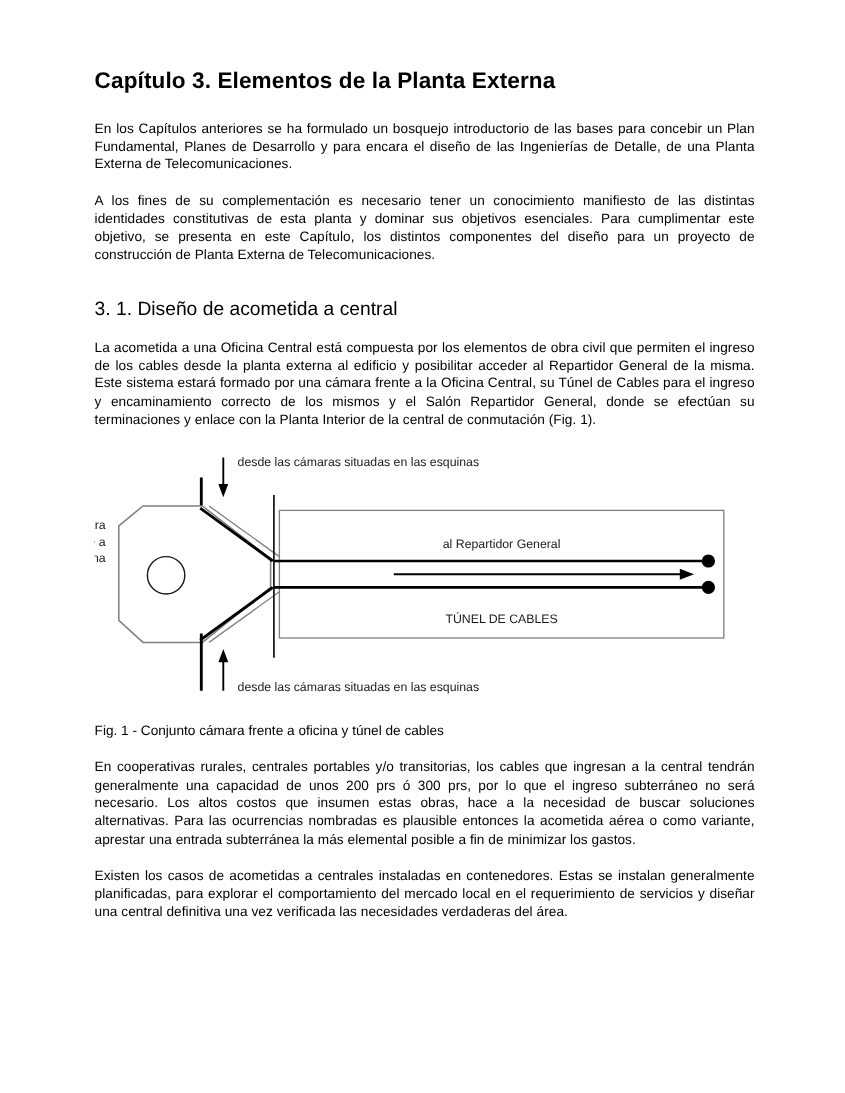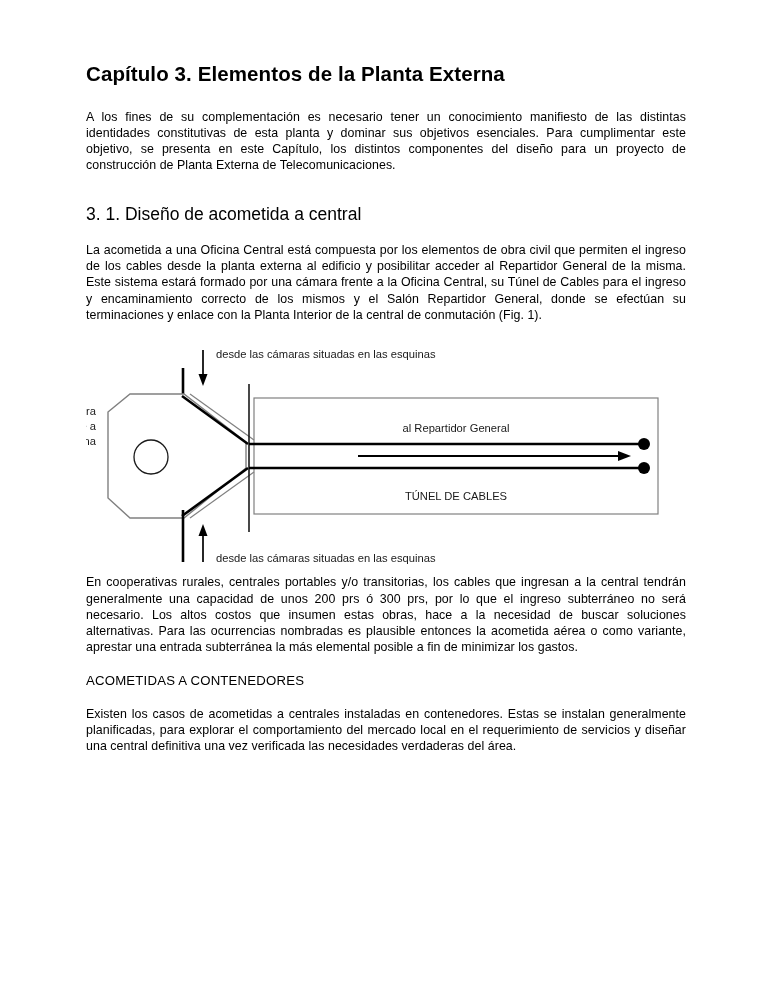--- a/index.html
+++ b/index.html
@@ -57,38 +57,39 @@
   }
   h3.sub-heading {
     font-size: 13.2px;
     font-weight: normal;
     margin: 0 0 17px 0;
     line-height: 1.2;
     letter-spacing: 0.2px;
   }
   .figure-wrap {
     width: 600px;
-    margin: 4px 0 4px 0;
+    margin: 4px 0 20px 0;
     display: block;
   }
   .figure-wrap svg { display: block; }
   .diag-label {
     font-family: "Liberation Sans", sans-serif;
     font-size: 11.2px;
     fill: #1a1a1a;
   }
 </style>
 </head>
 <body>
 
 <div class="page">
   <div class="content">
 
     <h1 class="chapter-title">Capítulo 3. Elementos de la Planta Externa</h1>
 
+    <p class="body-text">En los Capítulos anteriores se ha formulado un bosquejo introductorio de las bases para concebir un Plan Fundamental, Planes de Desarrollo y para encara el diseño de las Ingenierías de Detalle, de una Planta Externa de Telecomunicaciones.</p>
 
     <p class="body-text">A los fines de su complementación es necesario tener un conocimiento manifiesto de las distintas identidades constitutivas de esta planta y dominar sus objetivos esenciales. Para cumplimentar este objetivo, se presenta en este Capítulo, los distintos componentes del diseño para un proyecto de construcción de Planta Externa de Telecomunicaciones.</p>
 
     <h2 class="section-title">3. 1. Diseño de acometida a central</h2>
 
     <p class="body-text">La acometida a una Oficina Central está compuesta por los elementos de obra civil que permiten el ingreso de los cables desde la planta externa al edificio y posibilitar acceder al Repartidor General de la misma. Este sistema estará formado por una cámara frente a la Oficina Central, su Túnel de Cables para el ingreso y encaminamiento correcto de los mismos y el Salón Repartidor General, donde se efectúan su terminaciones y enlace con la Planta Interior de la central de conmutación (Fig. 1).</p>
 
     <div class="figure-wrap">
       <svg width="600" height="230" viewBox="0 0 600 230" xmlns="http://www.w3.org/2000/svg">
 
@@ -132,22 +133,22 @@
 
         <line x1="97" y1="170" x2="97" y2="222" stroke="#000000" stroke-width="2.6"></line>
 
         <line x1="117" y1="222" x2="117" y2="192" stroke="#000000" stroke-width="1.7"></line>
         <polygon points="117,184 112.5,196 121.5,196" fill="#000000"></polygon>
         <text class="diag-label" x="130" y="222">desde las cámaras situadas en las esquinas</text>
 
       </svg>
     </div>
 
+    <p class="caption">Fig. 1 - Conjunto cámara frente a oficina y túnel de cables</p>
 
 
     <p class="body-text">En cooperativas rurales, centrales portables y/o transitorias, los cables que ingresan a la central tendrán generalmente una capacidad de unos 200 prs ó 300 prs, por lo que el ingreso subterráneo no será necesario. Los altos costos que insumen estas obras, hace a la necesidad de buscar soluciones alternativas. Para las ocurrencias nombradas es plausible entonces la acometida aérea o como variante, aprestar una entrada subterránea la más elemental posible a fin de minimizar los gastos.</p>
 
-    <h3 class="sub-heading">ACOMETIDAS A CONTENEDORES</h3>
 
     <p class="body-text">Existen los casos de acometidas a centrales instaladas en contenedores. Estas se instalan generalmente planificadas, para explorar el comportamiento del mercado local en el requerimiento de servicios y diseñar una central definitiva una vez verificada las necesidades verdaderas del área.</p>
 
   </div>
 </div>
 
 </body></html>

